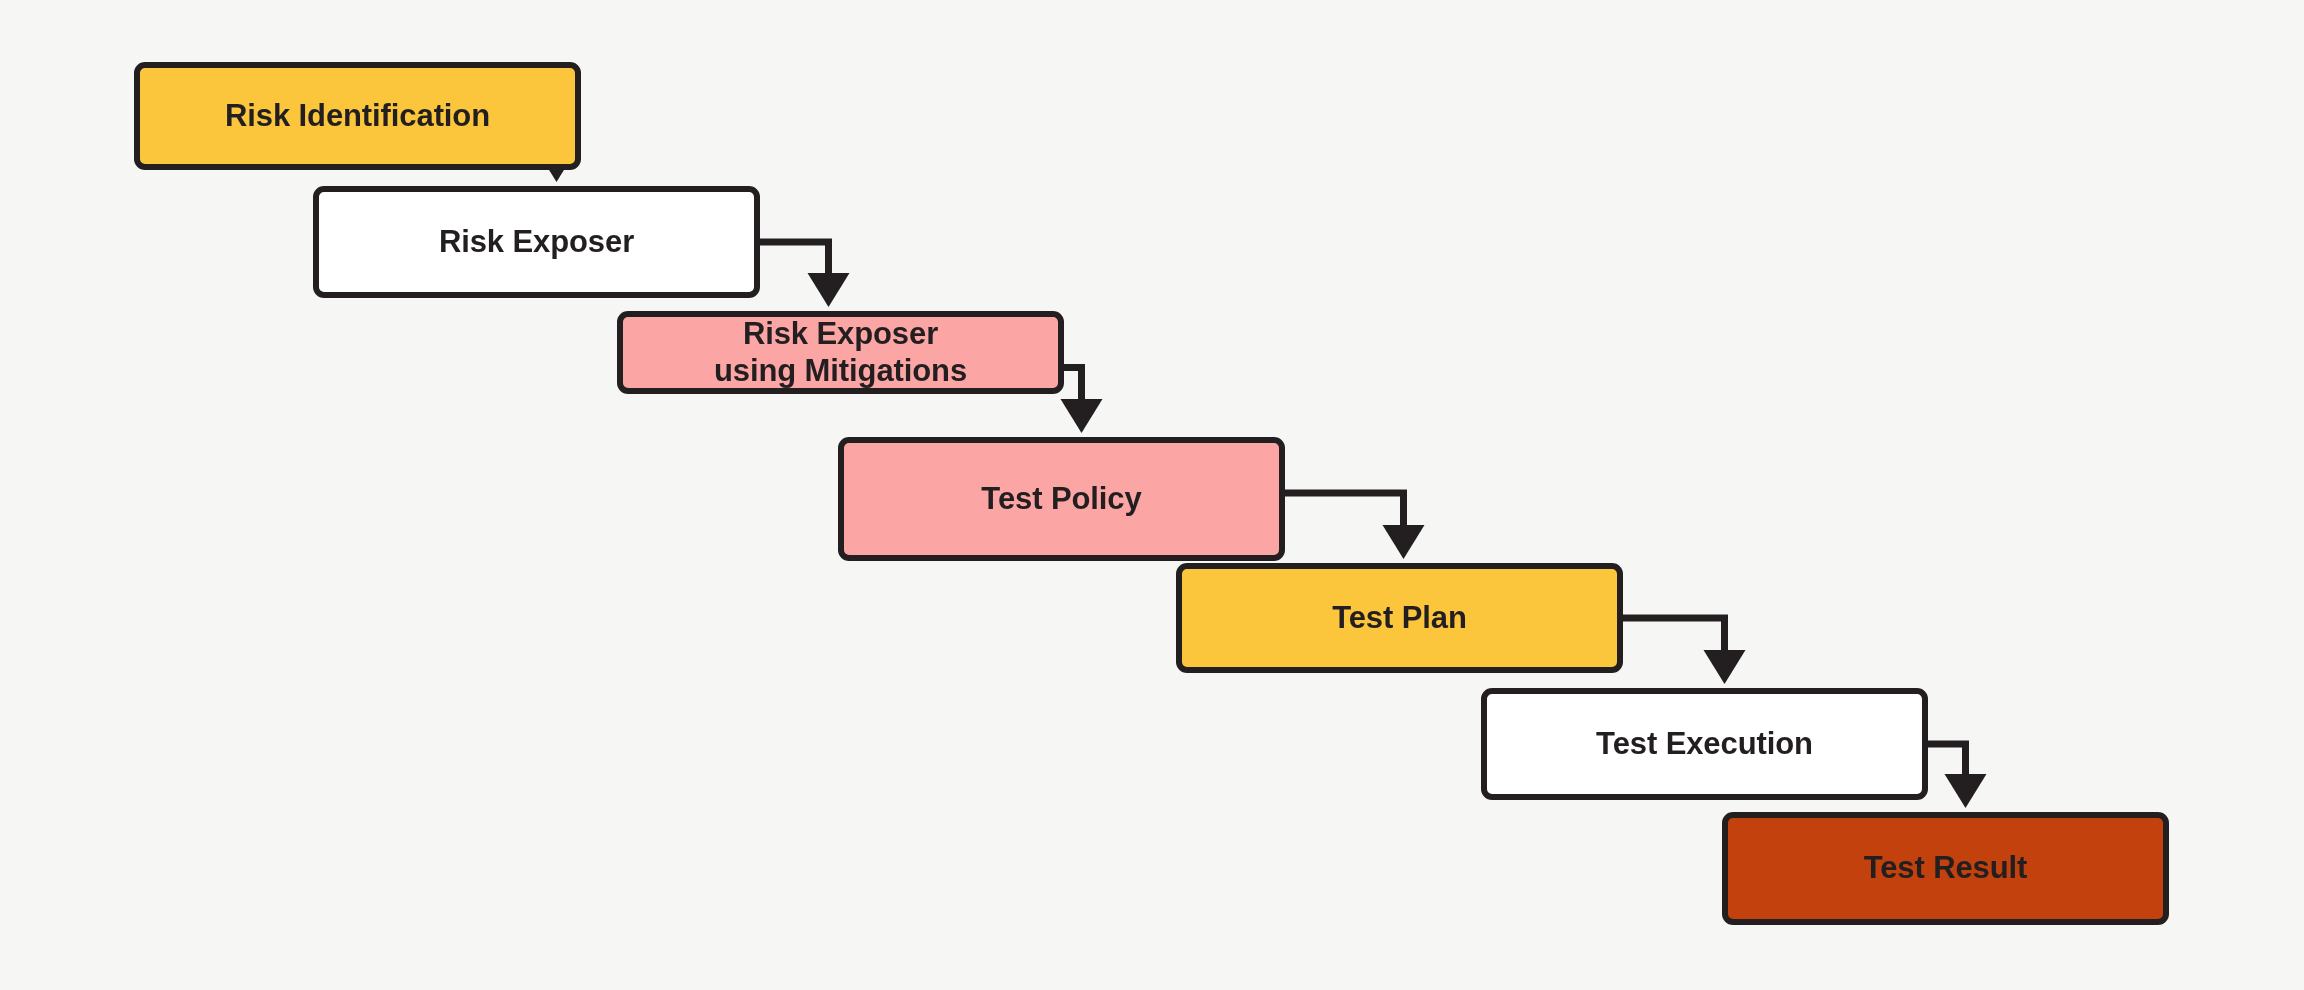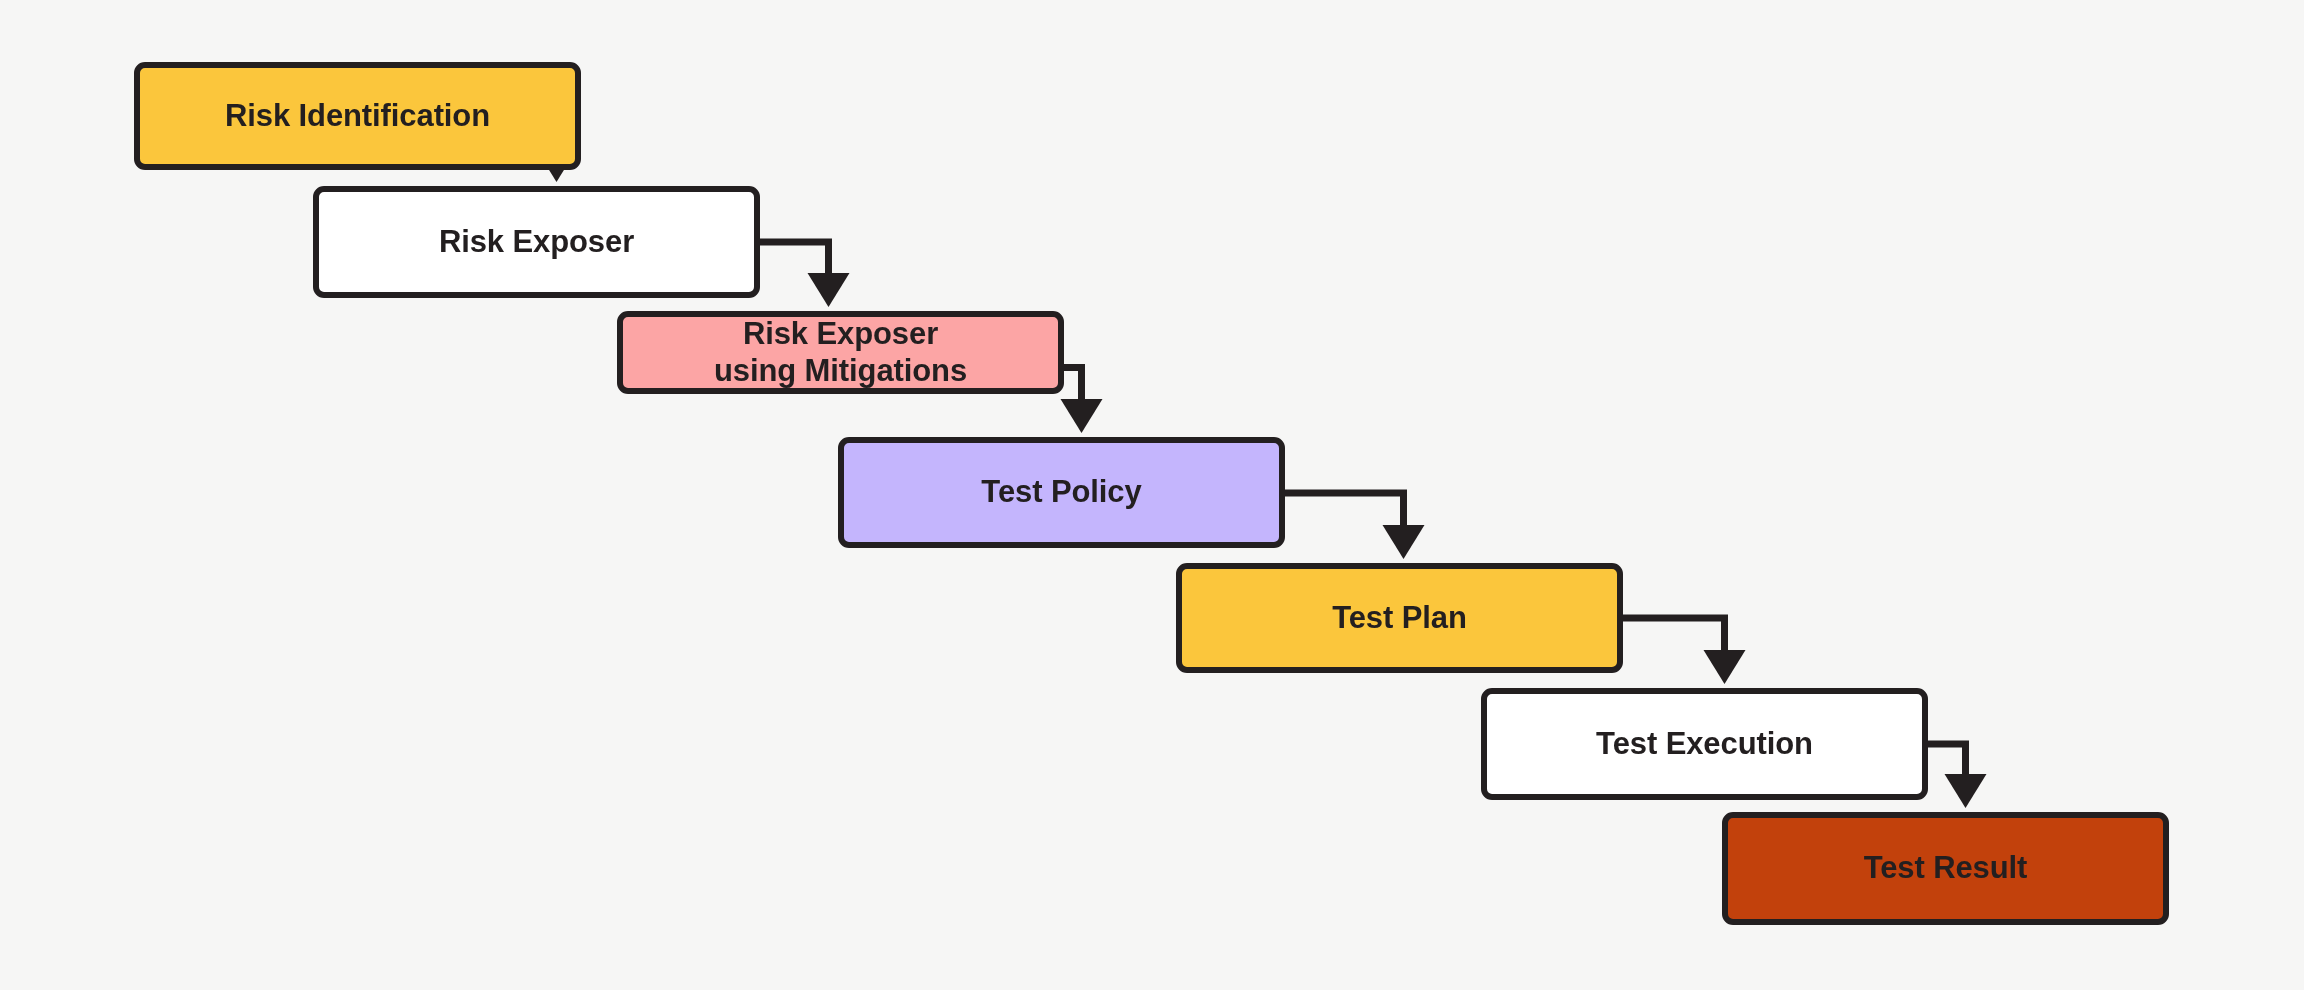--- a/index.html
+++ b/index.html
@@ -108,21 +108,21 @@
       <div class="node fill-yellow" style="left: 134px; top: 62px; width: 447px; height: 108px; background: rgb(251, 198, 60);">
         <span class="node-label">Risk Identification</span>
       </div>
       <div class="node fill-white" style="left: 313px; top: 186px; width: 447px; height: 112px; background: rgb(255, 255, 255);">
         <span class="node-label">Risk Exposer</span>
       </div>
       <div class="node fill-yellow" style="left: 617px; top: 311px; width: 447px; height: 83px; background: #fca5a5;">
         <span class="node-label">Risk Exposer
 using Mitigations</span>
       </div>
-      <div class="node fill-white" style="left: 838px; top: 437px; width: 447px; height: 111px; background: #c4b5fd;">
+      <div class="node fill-white" style="left: 838px; top: 437px; width: 447px; height: 124px; background: #fca5a5;">
         <span class="node-label">Test Policy</span>
       </div>
       <div class="node fill-yellow" style="left: 1160px; top: 563px; width: 447px; height: 110px; background: rgb(251, 198, 60); margin-left: 16px;">
         <span class="node-label">Test Plan</span>
       </div>
       <div class="node fill-white" style="left: 1481px; top: 688px; width: 447px; height: 112px; background: rgb(255, 255, 255);">
         <span class="node-label">Test Execution</span>
       </div>
       <div class="node fill-yellow" style="left: 1722px; top: 812px; width: 447px; height: 113px; background: #c2410c;">
         <span class="node-label">Test Result</span>

